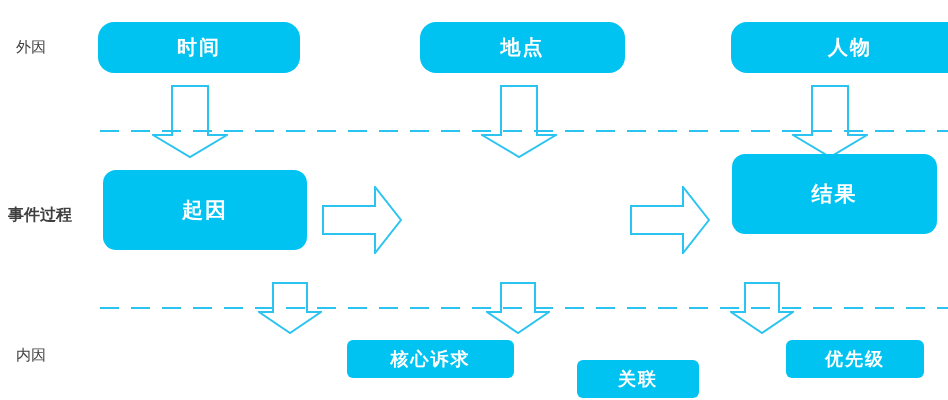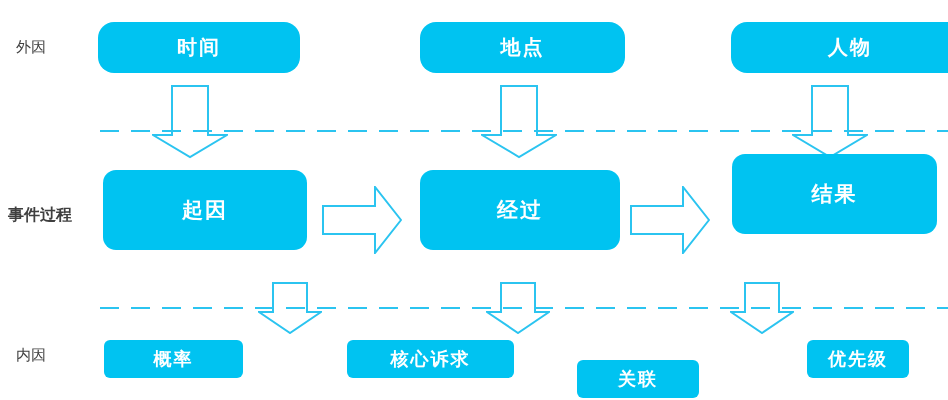--- a/index.html
+++ b/index.html
@@ -56,21 +56,20 @@
   <svg class="arrow" style="left:481px;top:85px;" width="76" height="74" viewBox="0 0 76 74">
     <polygon points="20,1 56,1 56,50 75,50 38,72 1,50 20,50"></polygon>
   </svg>
   <svg class="arrow" style="left:792px;top:85px;" width="76" height="74" viewBox="0 0 76 74">
     <polygon points="20,1 56,1 56,50 75,50 38,72 1,50 20,50"></polygon>
   </svg>
 
   <div class="dash" style="top:130px;"></div>
 
   <div class="node node-mid" style="left:103px;top:170px;width:204px;">起因</div>
-  <div class="node node-mid" style="left:420px;top:170px;width:200px;">经过</div>
   <div class="node node-mid" style="left:732px;top:154px;width:205px;">结果</div>
 
   <svg class="arrow" style="left:322px;top:186px;" width="80" height="68" viewBox="0 0 80 68">
     <polygon points="1,20 53,20 53,1 79,34 53,67 53,48 1,48"></polygon>
   </svg>
   <svg class="arrow" style="left:630px;top:186px;" width="80" height="68" viewBox="0 0 80 68">
     <polygon points="1,20 53,20 53,1 79,34 53,67 53,48 1,48"></polygon>
   </svg>
 
   <svg class="arrow" style="left:258px;top:282px;" width="64" height="52" viewBox="0 0 64 52">
@@ -78,18 +77,17 @@
   </svg>
   <svg class="arrow" style="left:486px;top:282px;" width="64" height="52" viewBox="0 0 64 52">
     <polygon points="15,1 49,1 49,30 63,30 32,51 1,30 15,30"></polygon>
   </svg>
   <svg class="arrow" style="left:730px;top:282px;" width="64" height="52" viewBox="0 0 64 52">
     <polygon points="15,1 49,1 49,30 63,30 32,51 1,30 15,30"></polygon>
   </svg>
 
   <div class="dash" style="top:307px;"></div>
 
-  <div class="node node-bottom" style="left:104px;top:340px;width:139px;">概率</div>
   <div class="node node-bottom" style="left:347px;top:340px;width:167px;">核心诉求</div>
   <div class="node node-bottom" style="left:577px;top:360px;width:122px;">关联</div>
-  <div class="node node-bottom" style="left:807px;top:340px;width:102px;">优先级</div>
+  <div class="node node-bottom" style="left:786px;top:340px;width:138px;">优先级</div>
 
 </div>
 
 </body></html>

